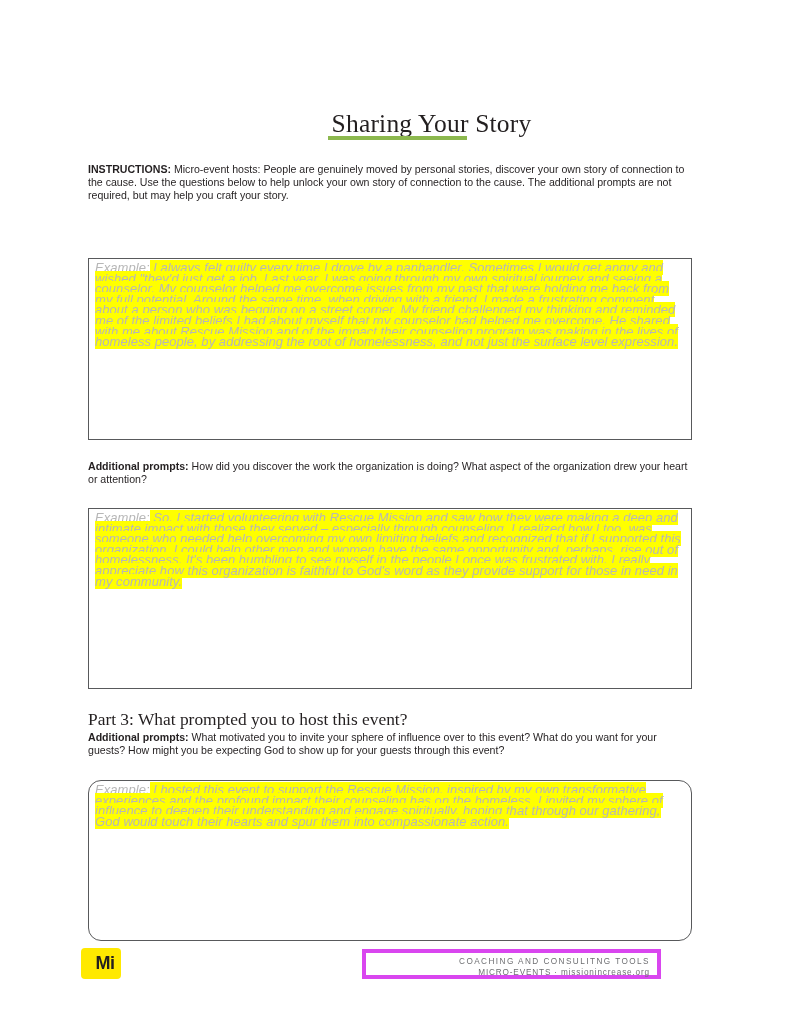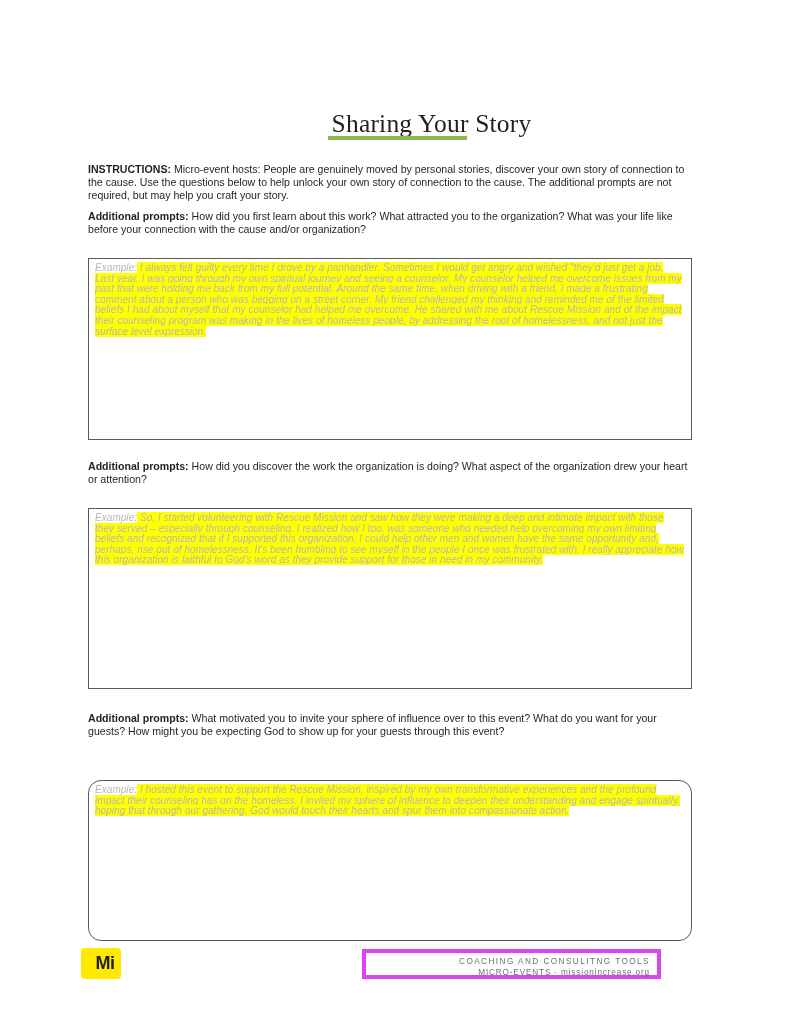--- a/index.html
+++ b/index.html
@@ -83,21 +83,21 @@
   .answer-box {
     position: absolute;
     left: 88px;
     width: 604px;
     border: 1px solid #58595b;
     background: #ffffff;
     box-sizing: border-box;
   }
   .example-text {
     padding: 4px 6px 0 6px;
-    font-size: 10px;
+    font-size: 13px;
     line-height: 10.6px;
     font-style: italic;
     color: #b7b7b7;
     letter-spacing: 0.05px;
     text-align: left;
   }
   .example-label { background: transparent; }
   .hl { background: #ffff00; }
 
   
@@ -158,34 +158,34 @@
 <body>
 
 <div class="page">
 
   <h1 class="doc-title">Sharing Your Story</h1>
   <div class="title-rule"></div>
 
   <p class="instructions"><b>INSTRUCTIONS:</b><span> Micro-event hosts: People are genuinely moved by personal stories, discover your own story of connection to the cause. Use the questions below to help unlock your own story of connection to the cause. The additional prompts are not required, but may help you craft your story.</span></p>
 
   <div class="section" style="top:208px;">
-    <p class="section-prompts"><b>Additional prompts:</b><span> How did you first learn about this work? What attracted you to the organization? What was your life like before your connection with the cause and/or organization?</span></p>
   </div>
   <div class="answer-box" style="top:258px; height:182px;">
     <div class="example-text"><span class="example-label">Example:</span><span class="hl"> I always felt guilty every time I drove by a panhandler. Sometimes I would get angry and wished "they'd just get a job. Last year, I was going through my own spiritual journey and seeing a counselor. My counselor helped me overcome issues from my past that were holding me back from my full potential. Around the same time, when driving with a friend, I made a frustrating comment about a person who was begging on a street corner. My friend challenged my thinking and reminded me of the limited beliefs I had about myself that my counselor had helped me overcome. He shared with me about Rescue Mission and of the impact their counseling program was making in the lives of homeless people, by addressing the root of homelessness, and not just the surface level expression.</span></div>
   </div>
 
   <div class="section" style="top:458px;">
     <p class="section-prompts"><b>Additional prompts:</b><span> How did you discover the work the organization is doing? What aspect of the organization drew your heart or attention?</span></p>
   </div>
   <div class="answer-box" style="top:508px; height:181px;">
     <div class="example-text"><span class="example-label">Example:</span><span class="hl"> So, I started volunteering with Rescue Mission and saw how they were making a deep and intimate impact with those they served – especially through counseling. I realized how I too, was someone who needed help overcoming my own limiting beliefs and recognized that if I supported this organization, I could help other men and women have the same opportunity and, perhaps, rise out of homelessness. It's been humbling to see myself in the people I once was frustrated with. I really appreciate how this organization is faithful to God's word as they provide support for those in need in my community.</span></div>
   </div>
 
   <div class="section" style="top:710px;">
+    <h2 class="section-heading">Part 3: What prompted you to host this event?</h2>
     <p class="section-prompts"><b>Additional prompts:</b><span> What motivated you to invite your sphere of influence over to this event? What do you want for your guests? How might you be expecting God to show up for your guests through this event?</span></p>
   </div>
   <div class="answer-box" style="top:780px; height:161px;border-radius:13px;">
     <div class="example-text"><span class="example-label">Example:</span><span class="hl"> I hosted this event to support the Rescue Mission, inspired by my own transformative experiences and the profound impact their counseling has on the homeless. I invited my sphere of influence to deepen their understanding and engage spiritually, hoping that through our gathering, God would touch their hearts and spur them into compassionate action.</span></div>
   </div>
 
   <div class="logo-mark">
     <div class="logo-text">Mi</div>
   </div>
   <div class="footer-box">

